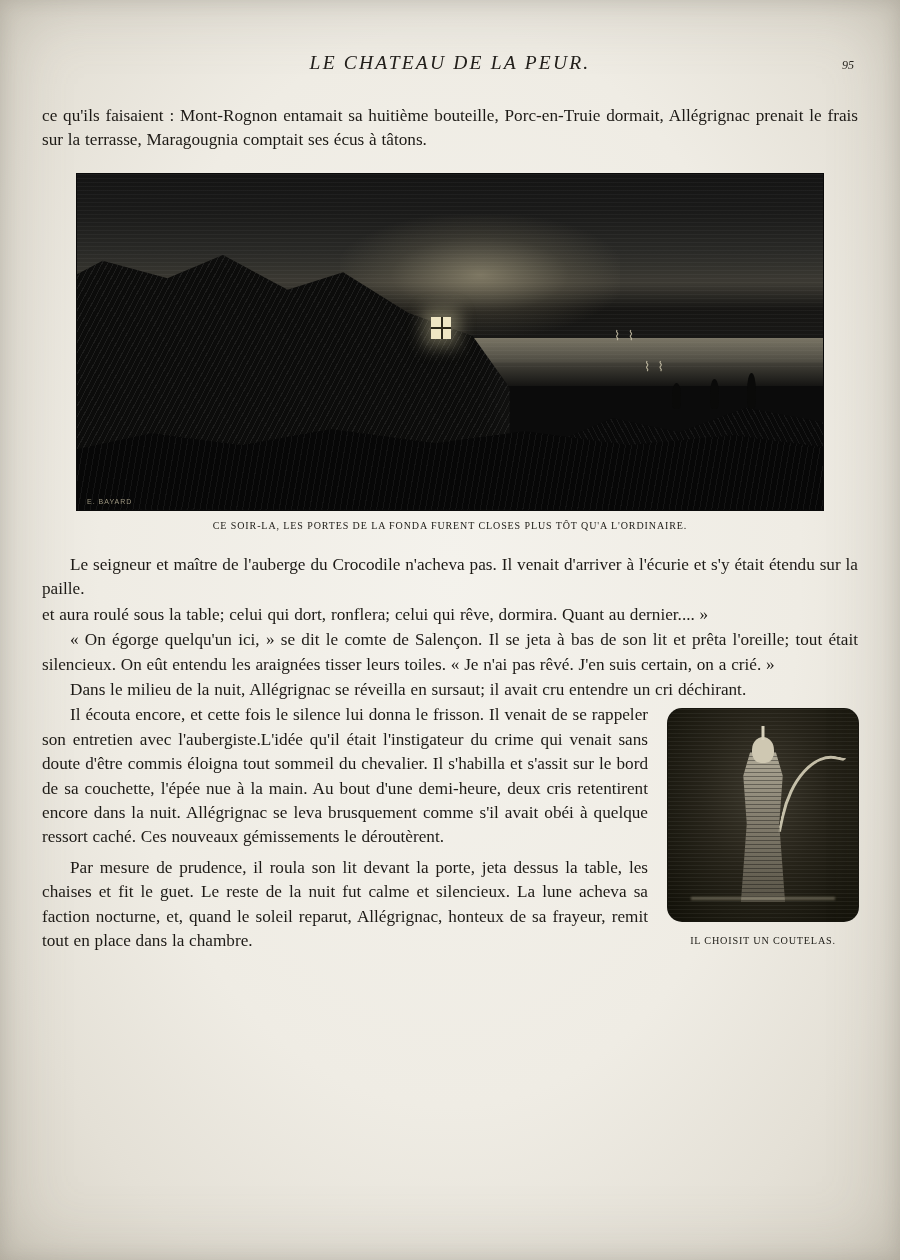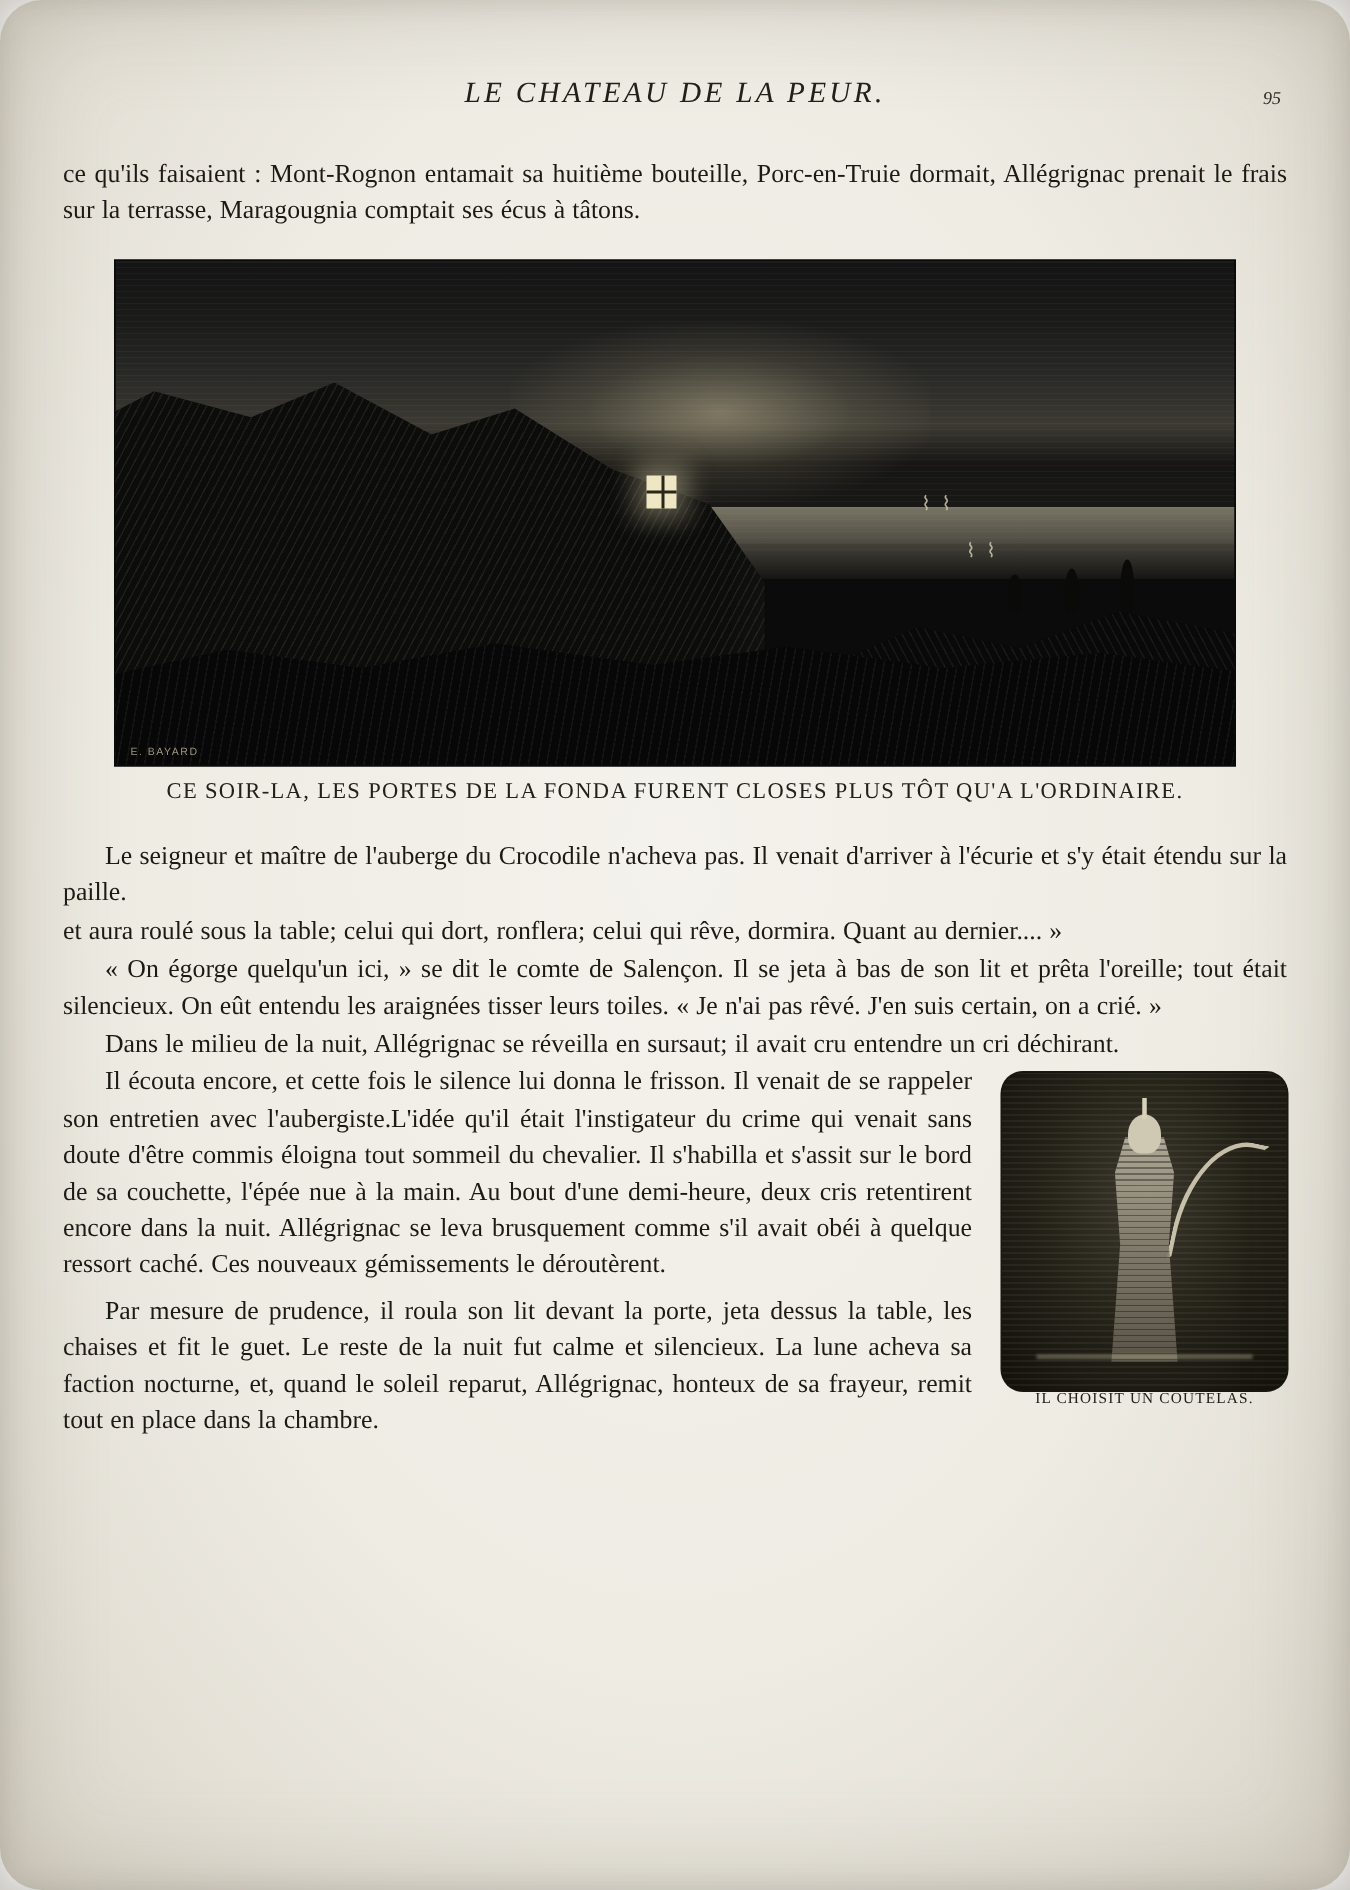--- a/index.html
+++ b/index.html
@@ -14,21 +14,20 @@
     overflow: hidden;
     font-family: "Liberation Serif", serif;
   }
 
   
   .page {
     position: absolute;
     inset: 0;
     background:
       radial-gradient(ellipse at 50% 45%, #f4f2ec 0%, #efece4 55%, #e4e0d6 80%, #d7d2c6 100%);
-    border-radius: 28px;
   }
   .page::after {
     content: "";
     position: absolute;
     inset: 0;
     pointer-events: none;
     box-shadow: inset 0 0 70px rgba(120,112,95,0.30), inset 0 0 18px rgba(90,84,70,0.18);
   }
 
   .content {
@@ -236,21 +235,21 @@
     bottom: 5px;
     font-size: 7px;
     color: #9d9680;
     letter-spacing: 1px;
     font-family: "Liberation Sans", sans-serif;
   }
   .plate-caption {
     margin-top: 9px;
     text-align: center;
     font-family: "Liberation Serif", serif;
-    font-size: 15px;
+    font-size: 10px;
     letter-spacing: 0.9px;
     color: #22201b;
   }
 
   
   .lower {
     margin-top: 22px;
     position: relative;
   }
   .inset-fig {
@@ -342,21 +341,21 @@
   .inset-img .floor-glint {
     position: absolute;
     left: 12%;
     right: 12%;
     bottom: 10%;
     height: 3px;
     background: rgba(220,212,184,0.35);
     filter: blur(1px);
   }
   .inset-caption {
-    margin-top: 0;
+    margin-top: 14px;
     text-align: center;
     font-family: "Liberation Serif", serif;
     font-size: 10.2px;
     letter-spacing: 0.8px;
     color: #22201b;
   }
   .clearfix::after { content: ""; display: block; clear: both; }
   .tail { margin-top: 6px; }
 </style>
 </head>

